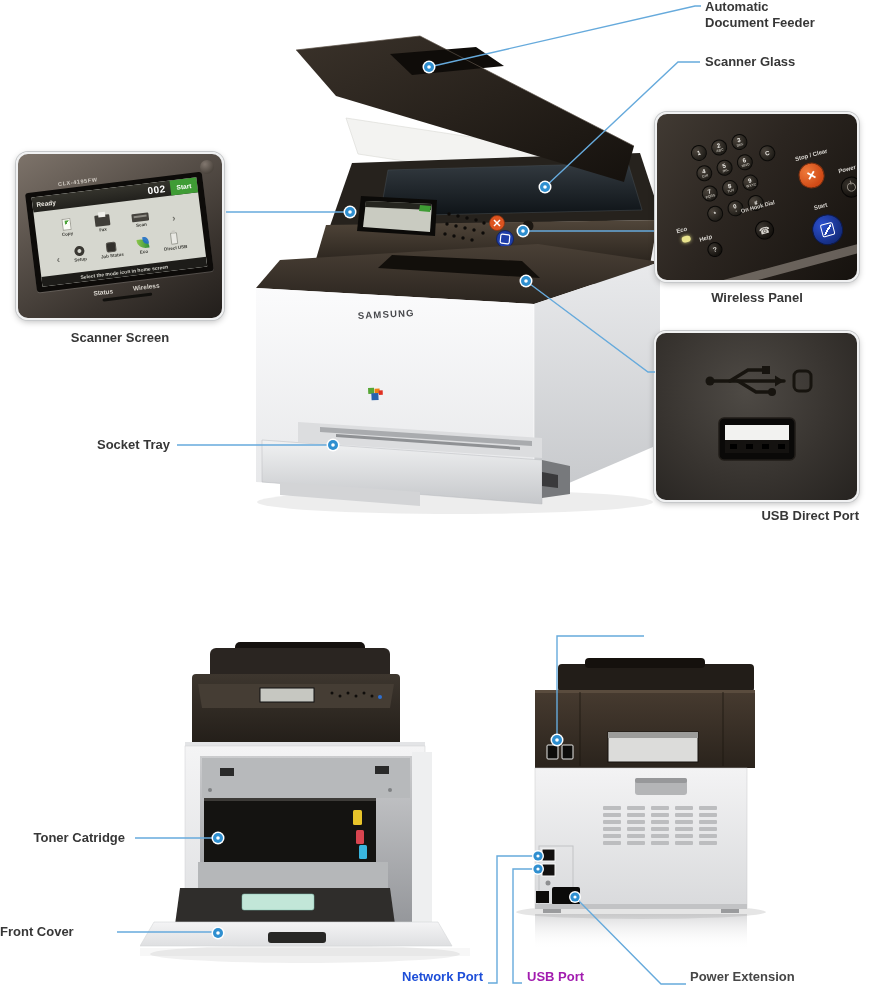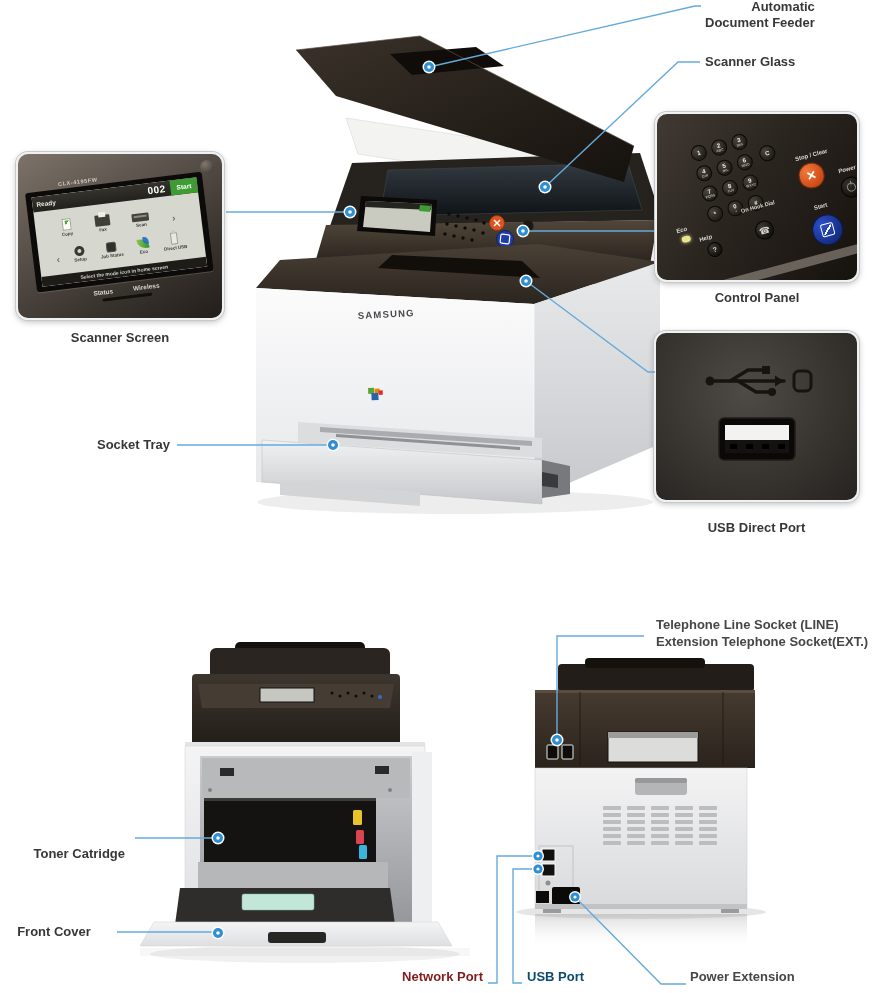--- a/index.html
+++ b/index.html
@@ -2,31 +2,31 @@
 <html><head>
 <meta charset="utf-8">
 <style>
   html,body{margin:0;padding:0;background:#fff;}
   .canvas{position:relative;width:880px;height:993px;background:#fff;overflow:hidden;
           font-family:"Liberation Sans",sans-serif;}
   .art{position:absolute;}
 
   
   .lbl{position:absolute;font:700 13px/16px "Liberation Sans",sans-serif;color:#373737;white-space:pre-line;}
-  #lbl-adf{left:705px;top:-1px;text-align:right;}
+  #lbl-adf{left:705px;top:-1px;}
   #lbl-scanner{left:705px;top:54px;}
   #lbl-display{left:16px;top:330px;width:208px;text-align:center;}
   #lbl-control{left:655px;top:290px;width:204px;text-align:center;}
-  #lbl-usbinset{left:654px;top:520px;width:205px;text-align:center;}
+  #lbl-usbinset{left:654px;top:508px;width:205px;text-align:right;}
   #lbl-papertray{left:40px;top:437px;width:130px;text-align:right;}
   #lbl-telephone{left:656px;top:616px;line-height:17px;color:#464646;}
-  #lbl-toner{left:0;top:830px;width:125px;text-align:right;margin-top:16px;}
-  #lbl-frontcover{left:0;top:924px;width:108px;text-align:center;}
-  #lbl-network{left:378px;top:969px;width:105px;text-align:right;color:#7f1d1d;}
-  #lbl-usbport{left:527px;top:969px;color:#0c4a6e;}
+  #lbl-toner{left:0;top:830px;width:125px;text-align:right;}
+  #lbl-frontcover{left:0;top:924px;width:108px;text-align:left;}
+  #lbl-network{left:378px;top:969px;width:105px;text-align:right;color:#1d4ed8;}
+  #lbl-usbport{left:527px;top:969px;color:#a21caf;}
   #lbl-power{left:690px;top:969px;color:#464646;}
 
   
   .inset{position:absolute;box-sizing:border-box;border:2px solid #f0f1f2;border-radius:12px;
          box-shadow:0 0 0 1px #c6c8ca,0 2px 6px rgba(0,0,0,.25);overflow:hidden;}
   #inset-display{left:16px;top:152px;width:208px;height:168px;
      background:linear-gradient(150deg,#7d736a 0%,#5a524b 35%,#38322d 72%,#221e1b 100%);}
   #inset-control{left:655px;top:112px;width:204px;height:170px;
      background:linear-gradient(125deg,#413a33 0%,#2b2520 45%,#16120e 100%);}
   #inset-usb{left:654px;top:331px;width:205px;height:171px;
@@ -587,24 +587,22 @@
           <circle cx="575" cy="897" r="4.6" fill="#2f8fd0"></circle>
           <circle cx="575" cy="897" r="1.6" fill="#fff"></circle>
         </g>
     </g>
   </svg>
 
   <div class="lbl" id="lbl-adf">Automatic
 Document Feeder</div>
   <div class="lbl" id="lbl-scanner">Scanner Glass</div>
   <div class="lbl caption" id="lbl-display">Scanner Screen</div>
-  <div class="lbl caption" id="lbl-control">Control Panel</div>
+  <div class="lbl caption" id="lbl-control">Wireless Panel</div>
   <div class="lbl caption" id="lbl-usbinset">USB Direct Port</div>
   <div class="lbl" id="lbl-papertray">Socket Tray</div>
-  <div class="lbl" id="lbl-telephone">Telephone Line Socket (LINE)
-Extension Telephone Socket(EXT.)</div>
   <div class="lbl" id="lbl-toner">Toner Catridge</div>
   <div class="lbl" id="lbl-frontcover">Front Cover</div>
   <div class="lbl" id="lbl-network">Network Port</div>
   <div class="lbl" id="lbl-usbport">USB Port</div>
   <div class="lbl" id="lbl-power">Power Extension</div>
 
 </div>
 
 </body></html>

